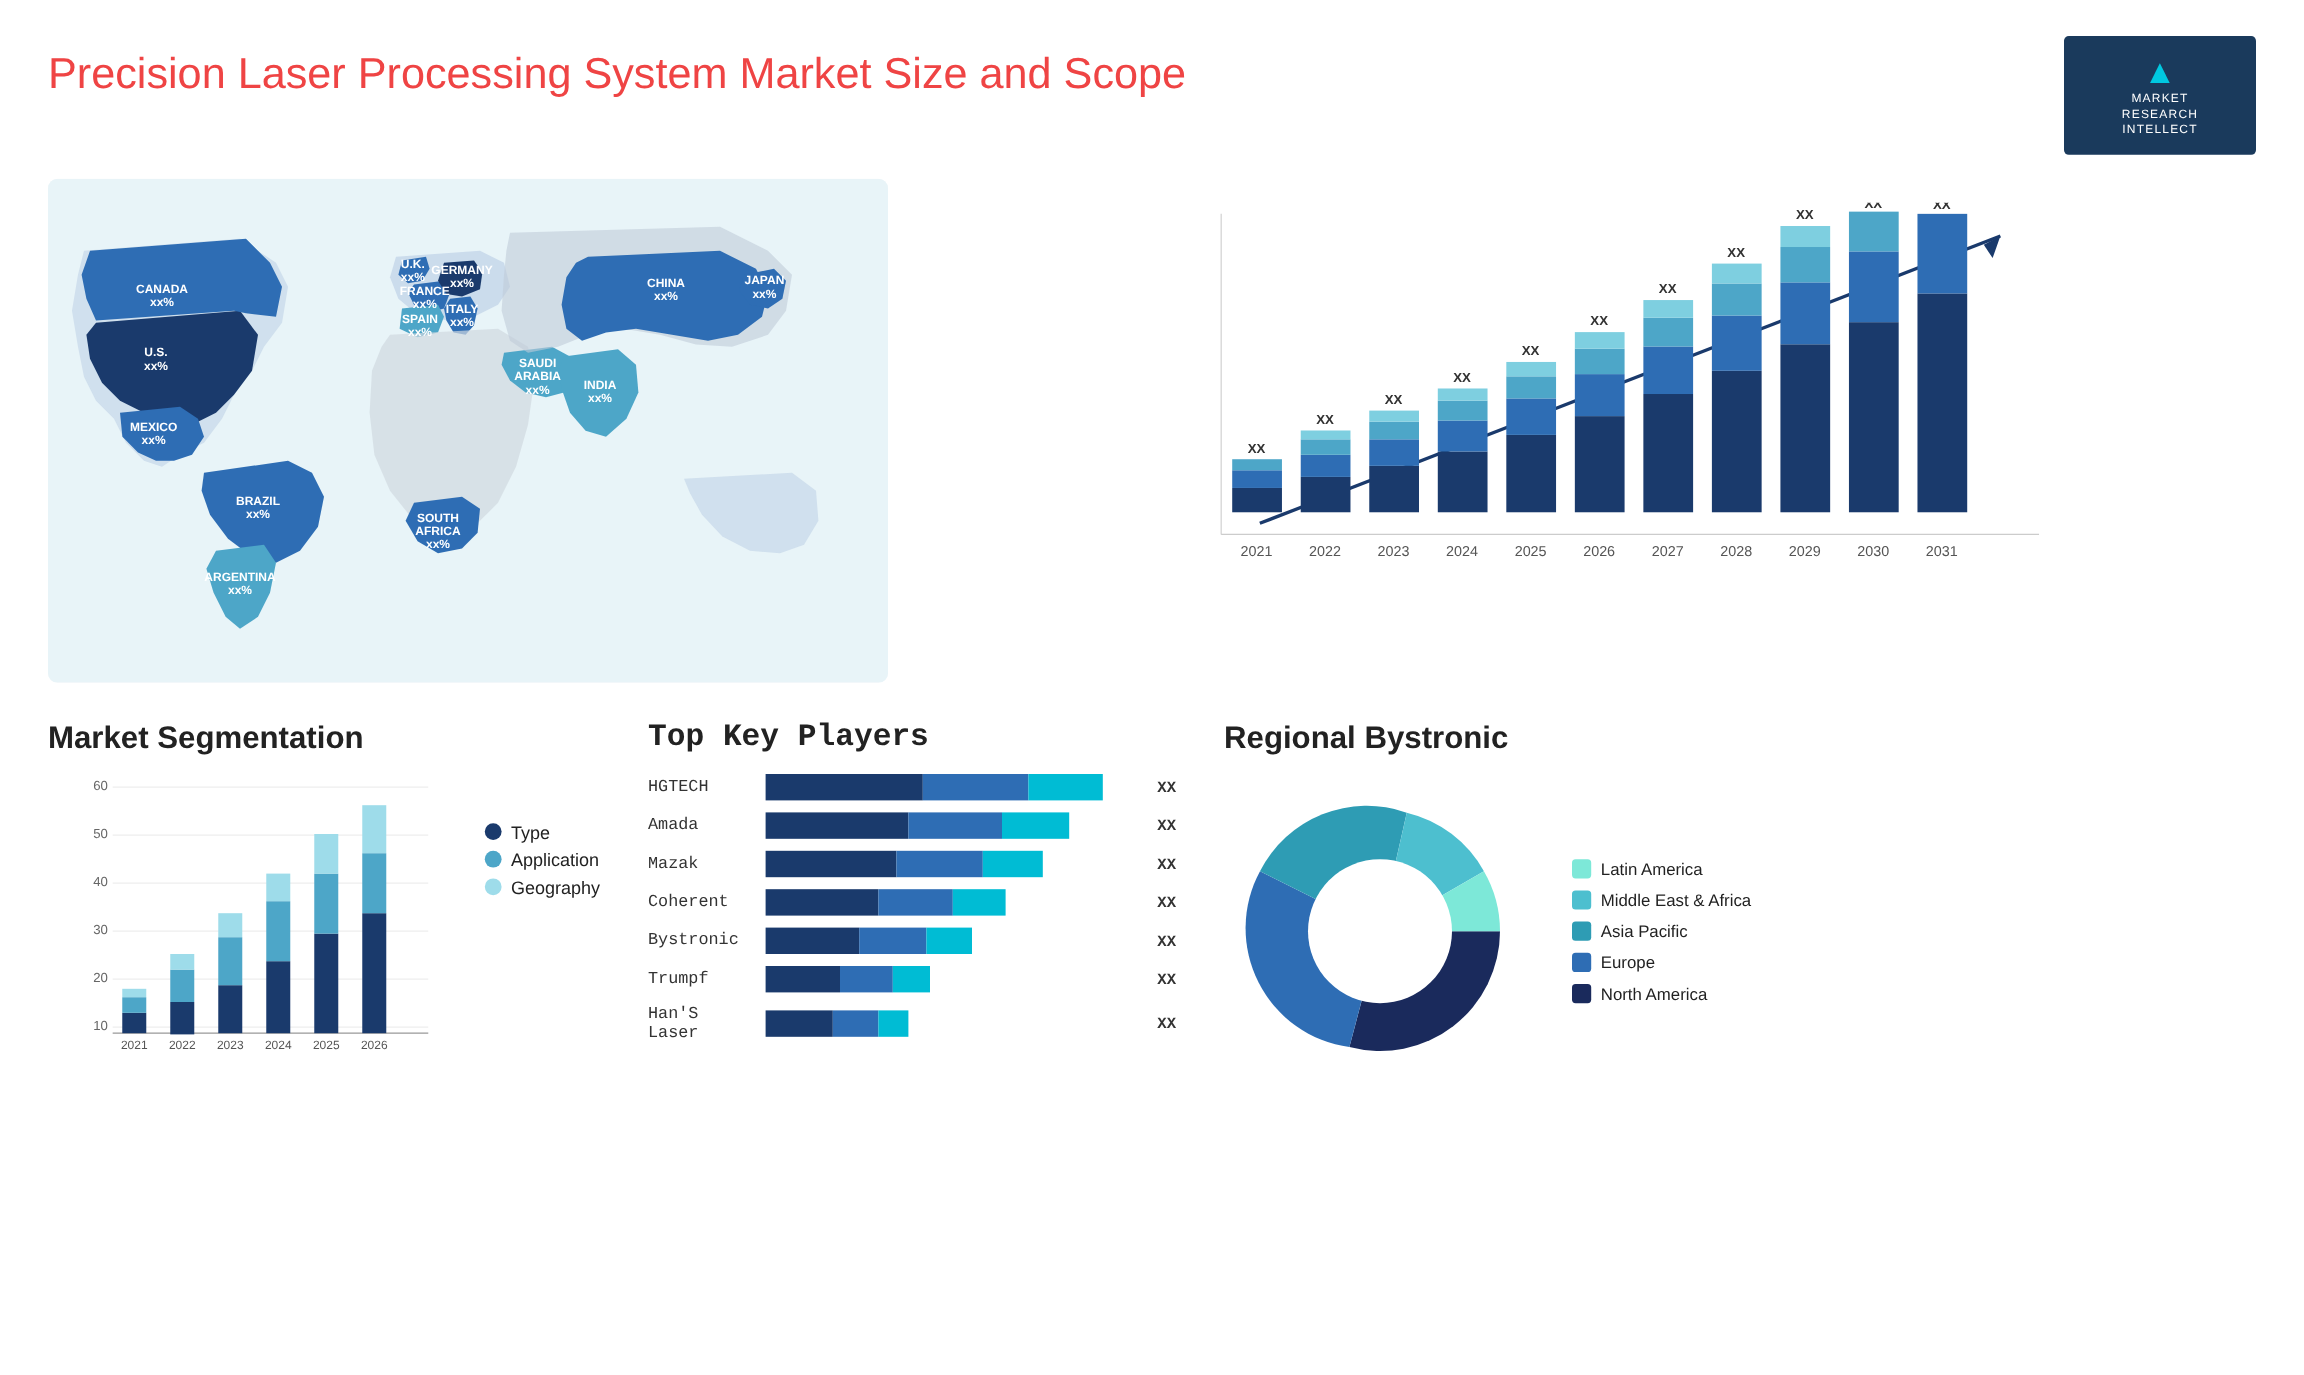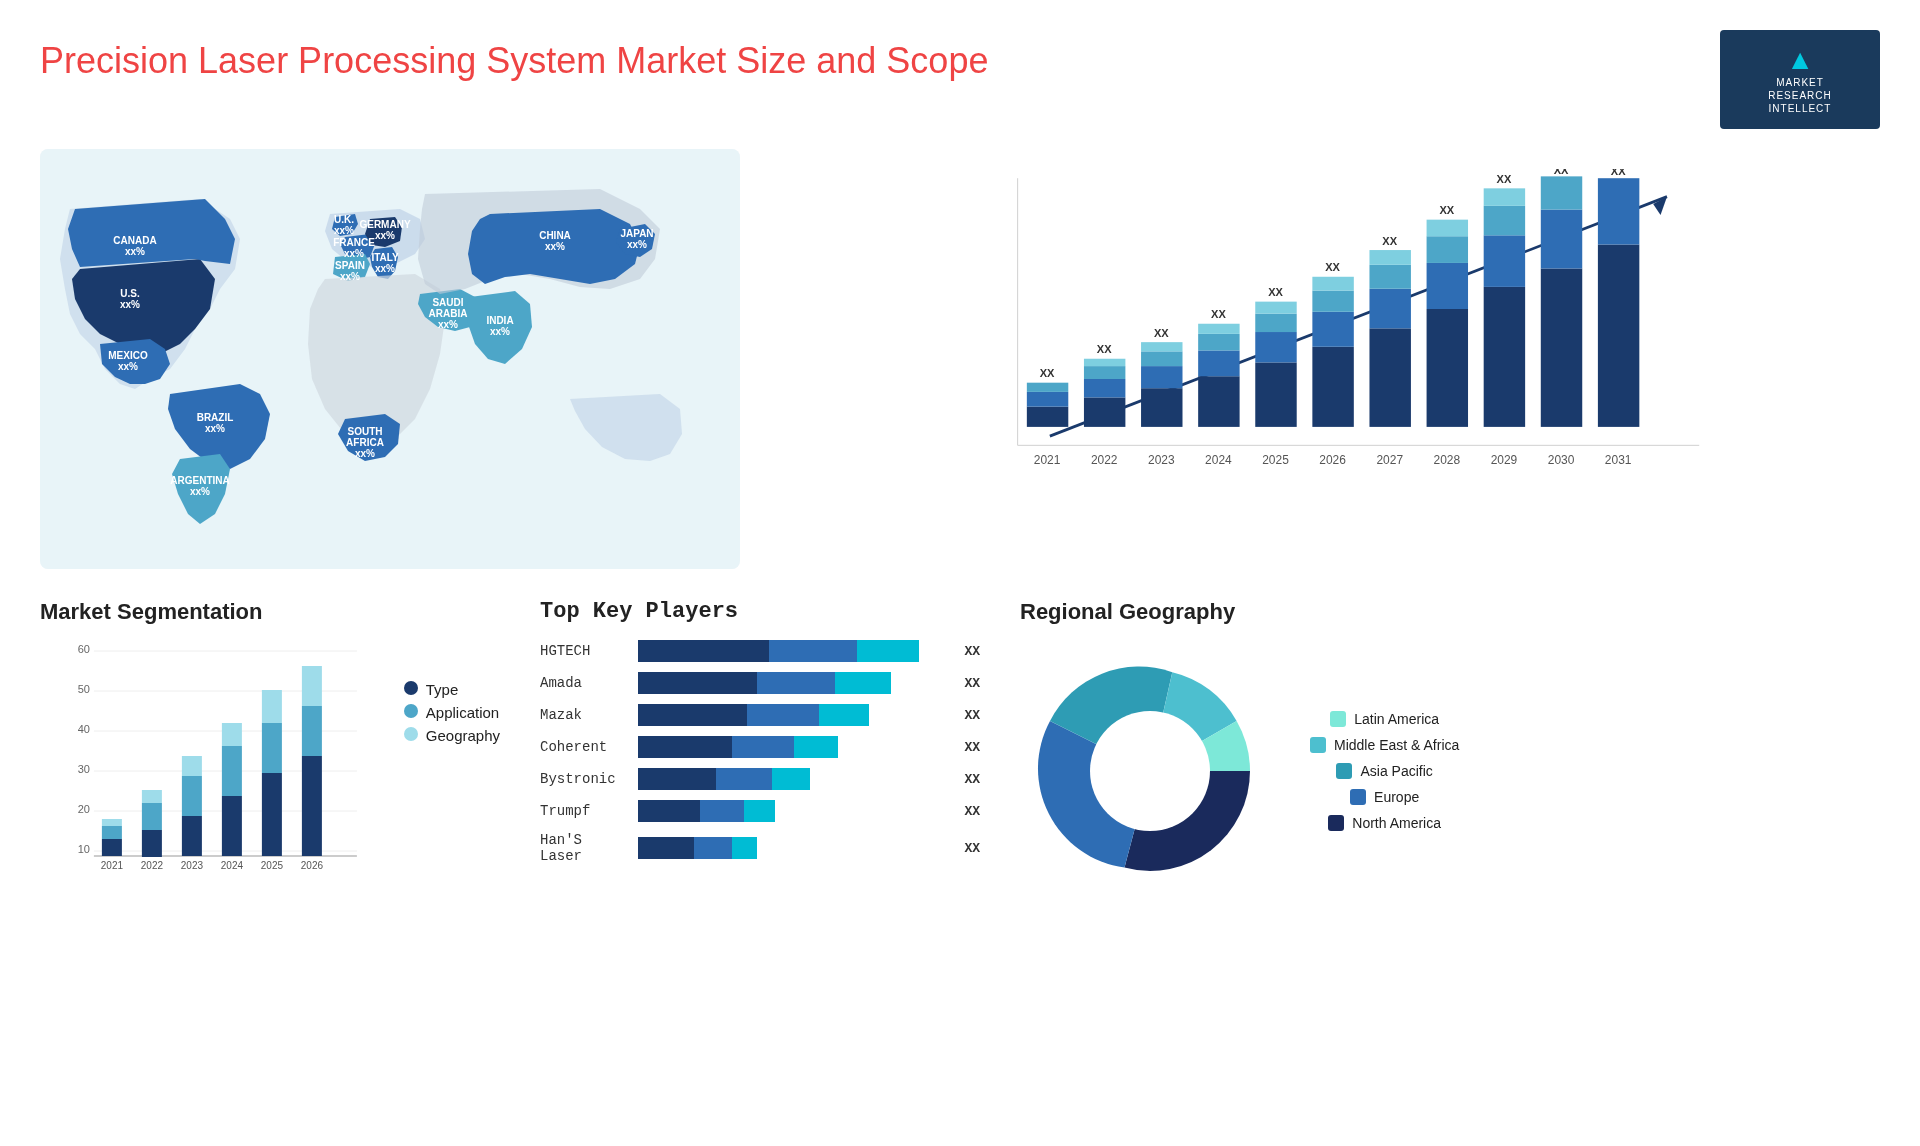--- a/index.html
+++ b/index.html
@@ -71,21 +71,21 @@
     .segmentation-box {
       flex: 0 0 460px;
     }
     .key-players-box {
       flex: 0 0 460px;
     }
     .regional-box {
       flex: 1;
     }
     .section-title {
-      font-size: 22px;
+      font-size: 26px;
       font-weight: bold;
       color: #222;
       margin-bottom: 16px;
     }
 
     
     .seg-chart {
       width: 100%;
       height: 240px;
       position: relative;
@@ -170,21 +170,20 @@
     .regional-legend {
       display: flex;
       flex-direction: column;
       gap: 10px;
     }
     .regional-legend-item {
       display: flex;
       align-items: center;
       gap: 8px;
       font-size: 14px;
-      justify-content: center;
     }
     .legend-rect {
       width: 16px;
       height: 16px;
       border-radius: 3px;
       flex-shrink: 0;
     }
     .source-text {
       font-size: 12px;
       color: #888;
@@ -533,21 +532,21 @@
       <div class="player-bar-wrap">
         <div class="player-bar-seg1" style="width:18%;"></div>
         <div class="player-bar-seg2" style="left:18%;width:12%;"></div>
         <div class="player-bar-seg3" style="left:30%;width:8%;"></div>
       </div>
       <div class="player-xx">XX</div>
     </div>
   </div>
 
   <div class="regional-box" style="padding-left:20px;">
-    <div class="section-title">Regional Geography</div>
+    <div class="section-title">Regional Bystronic</div>
     <div class="donut-wrap">
       <svg class="donut-svg" width="260" height="260" viewBox="0 0 260 260" xmlns="http://www.w3.org/2000/svg">
 
         <path d="M130,130 L230,130 A100,100 0 0,1 104.5,226.6 Z" fill="#1a2a5c"></path>
 
         <path d="M130,130 L104.5,226.6 A100,100 0 0,1 30,80 Z" fill="#2e6db4"></path>
 
         <path d="M130,130 L30,80 A100,100 0 0,1 152.3,31.2 Z" fill="#2e9cb4"></path>
 
         <path d="M130,130 L152.3,31.2 A100,100 0 0,1 216.6,80 Z" fill="#4dbfcf"></path>

